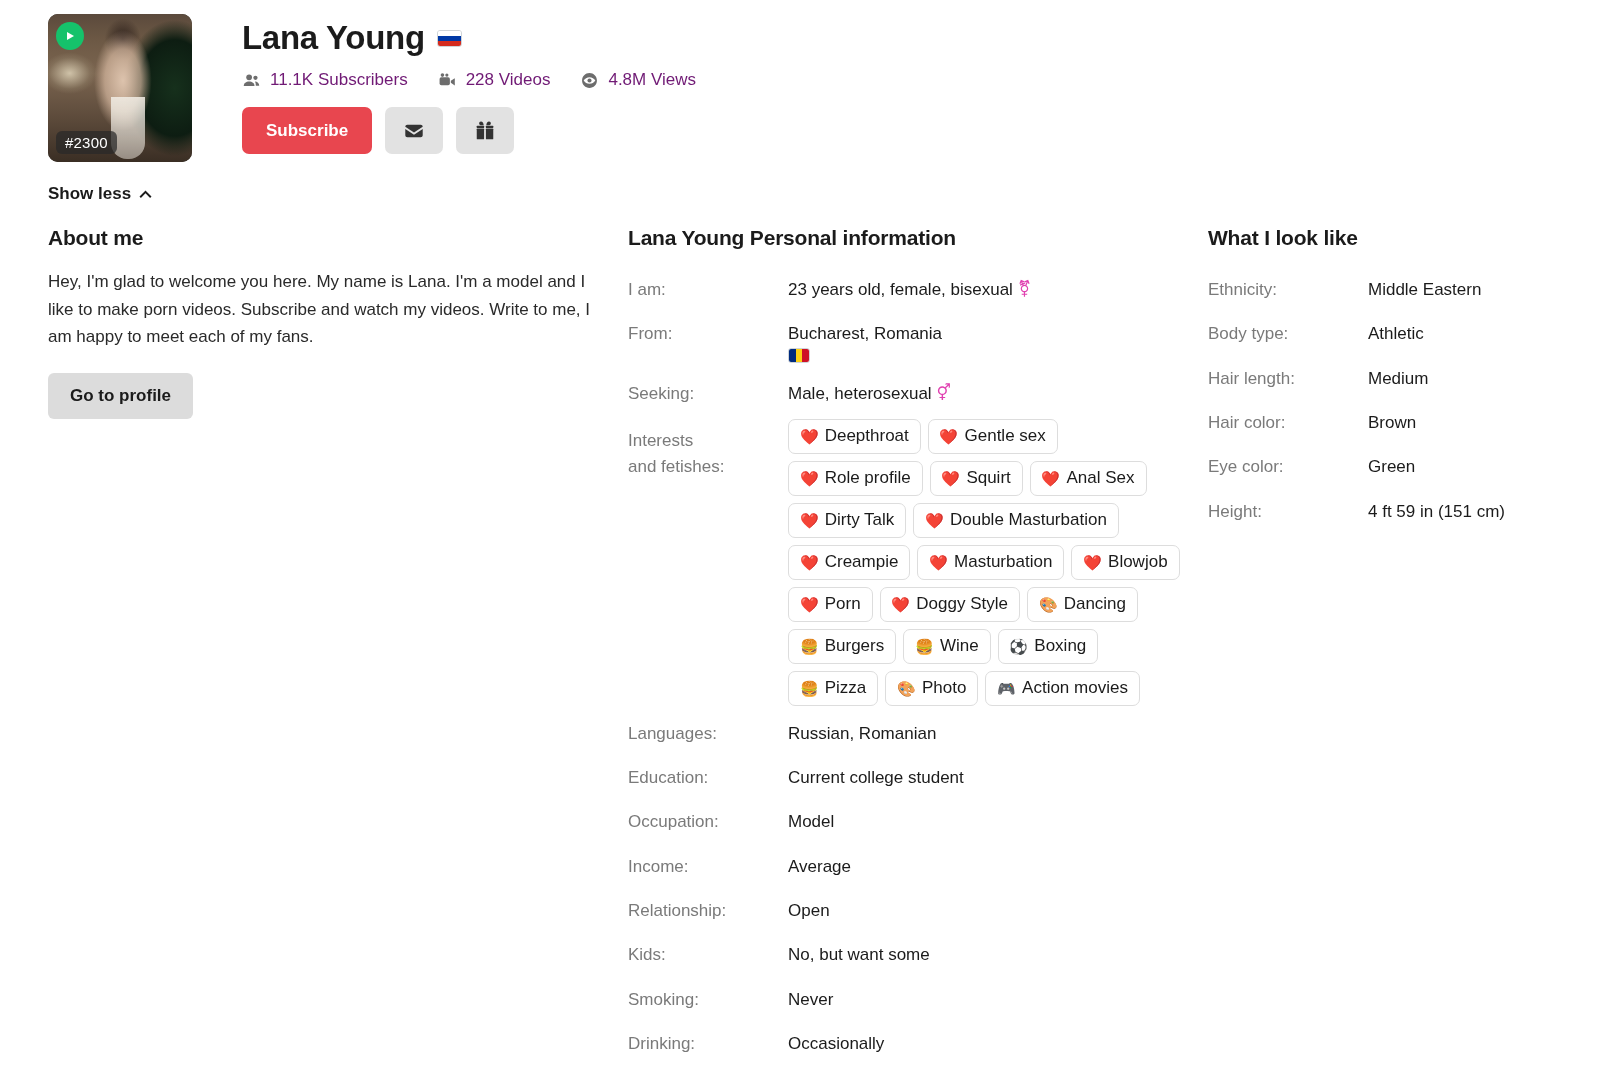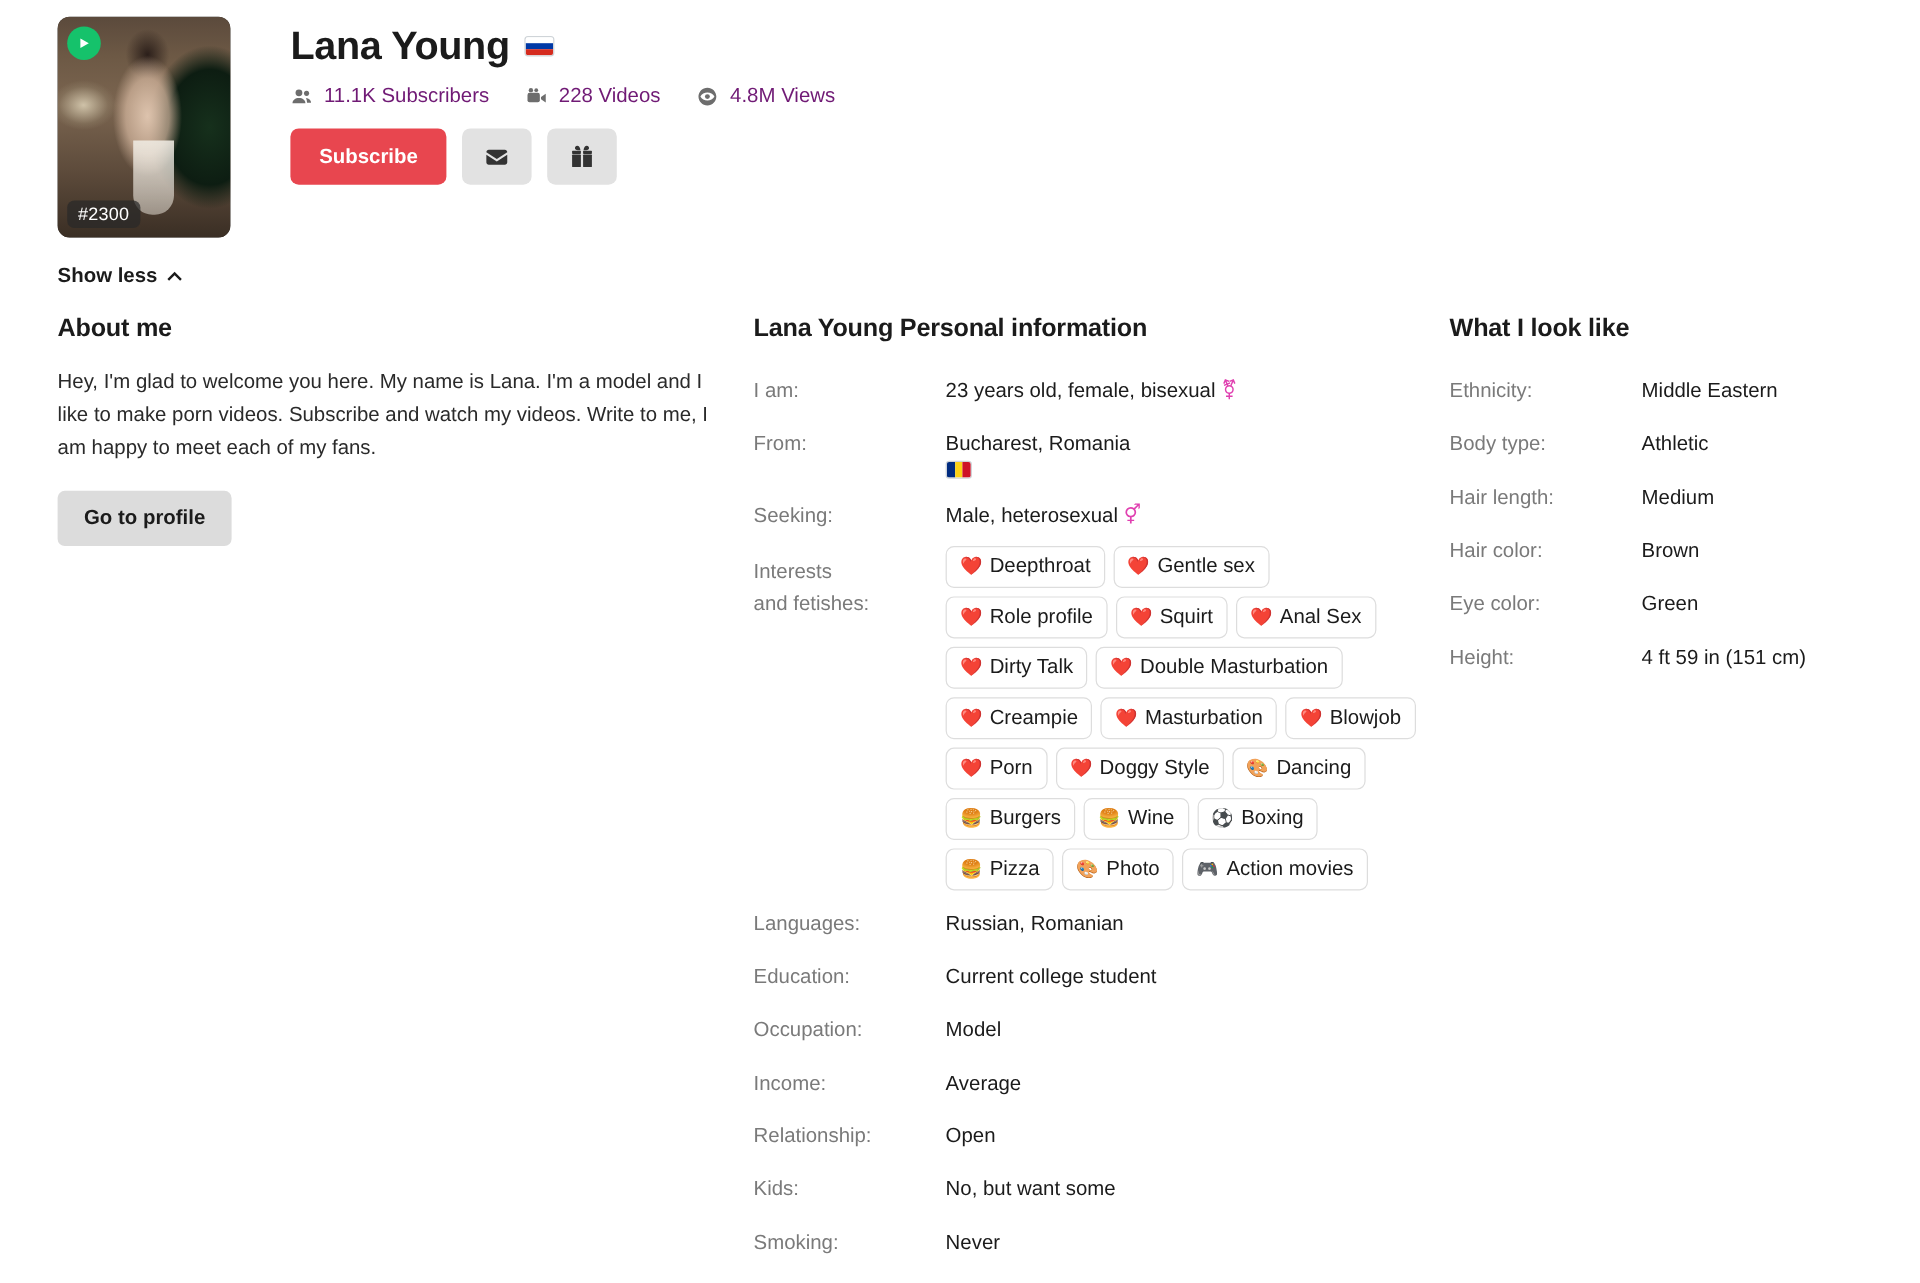--- a/index.html
+++ b/index.html
@@ -11,21 +11,21 @@
     color: #222222;
     overflow: hidden;
   }
   .page { position: relative; width: 1600px; height: 1069px; padding: 14px 0 0 0; }
 
   
   .header { display: flex; align-items: flex-start; padding-left: 48px; }
 
   .avatar-wrap {
     position: relative;
-    width: 144px; height: 184px;
+    width: 144px; height: 148px;
     border-radius: 10px;
     overflow: hidden;
     flex: 0 0 auto;
     background: #2b2722;
   }
   .avatar-photo {
     position: absolute; inset: 0;
     background:
       radial-gradient(ellipse 40px 70px at 52% 45%, rgba(226,200,178,0.95) 0%, rgba(214,184,160,0.7) 45%, rgba(0,0,0,0) 72%),
       radial-gradient(ellipse 26px 30px at 52% 17%, rgba(40,28,24,0.95) 0%, rgba(40,28,24,0) 70%),

